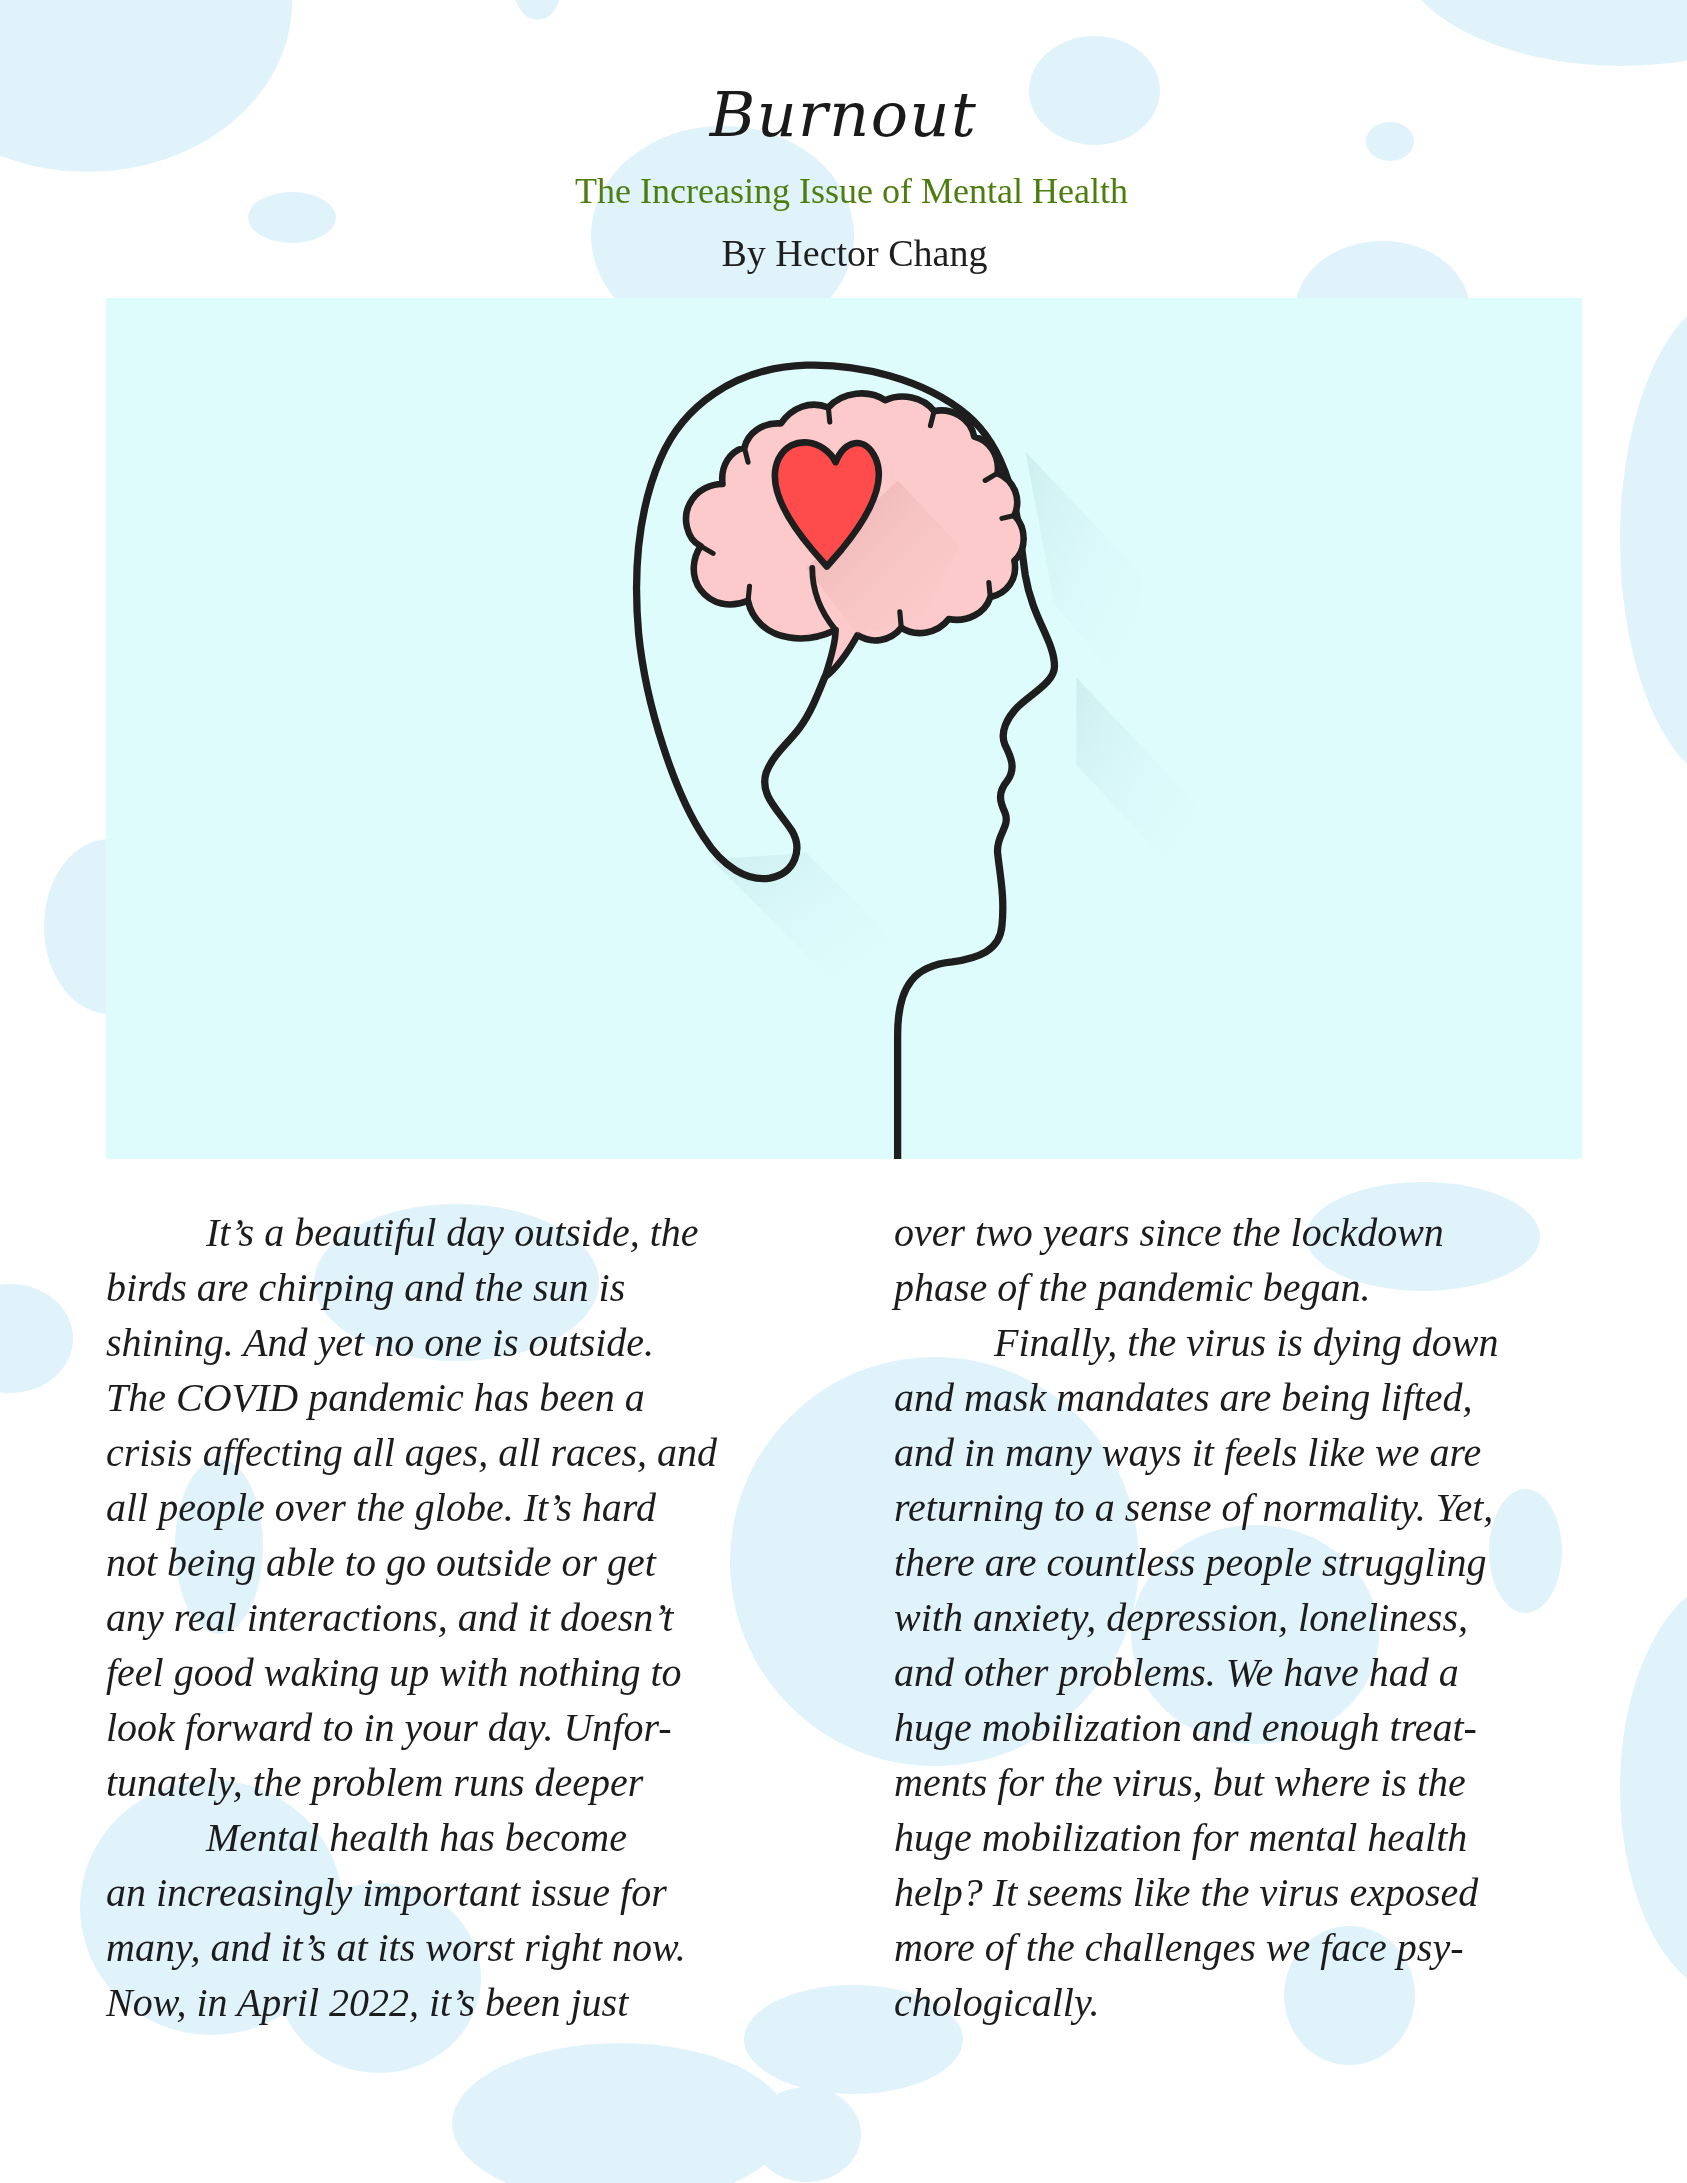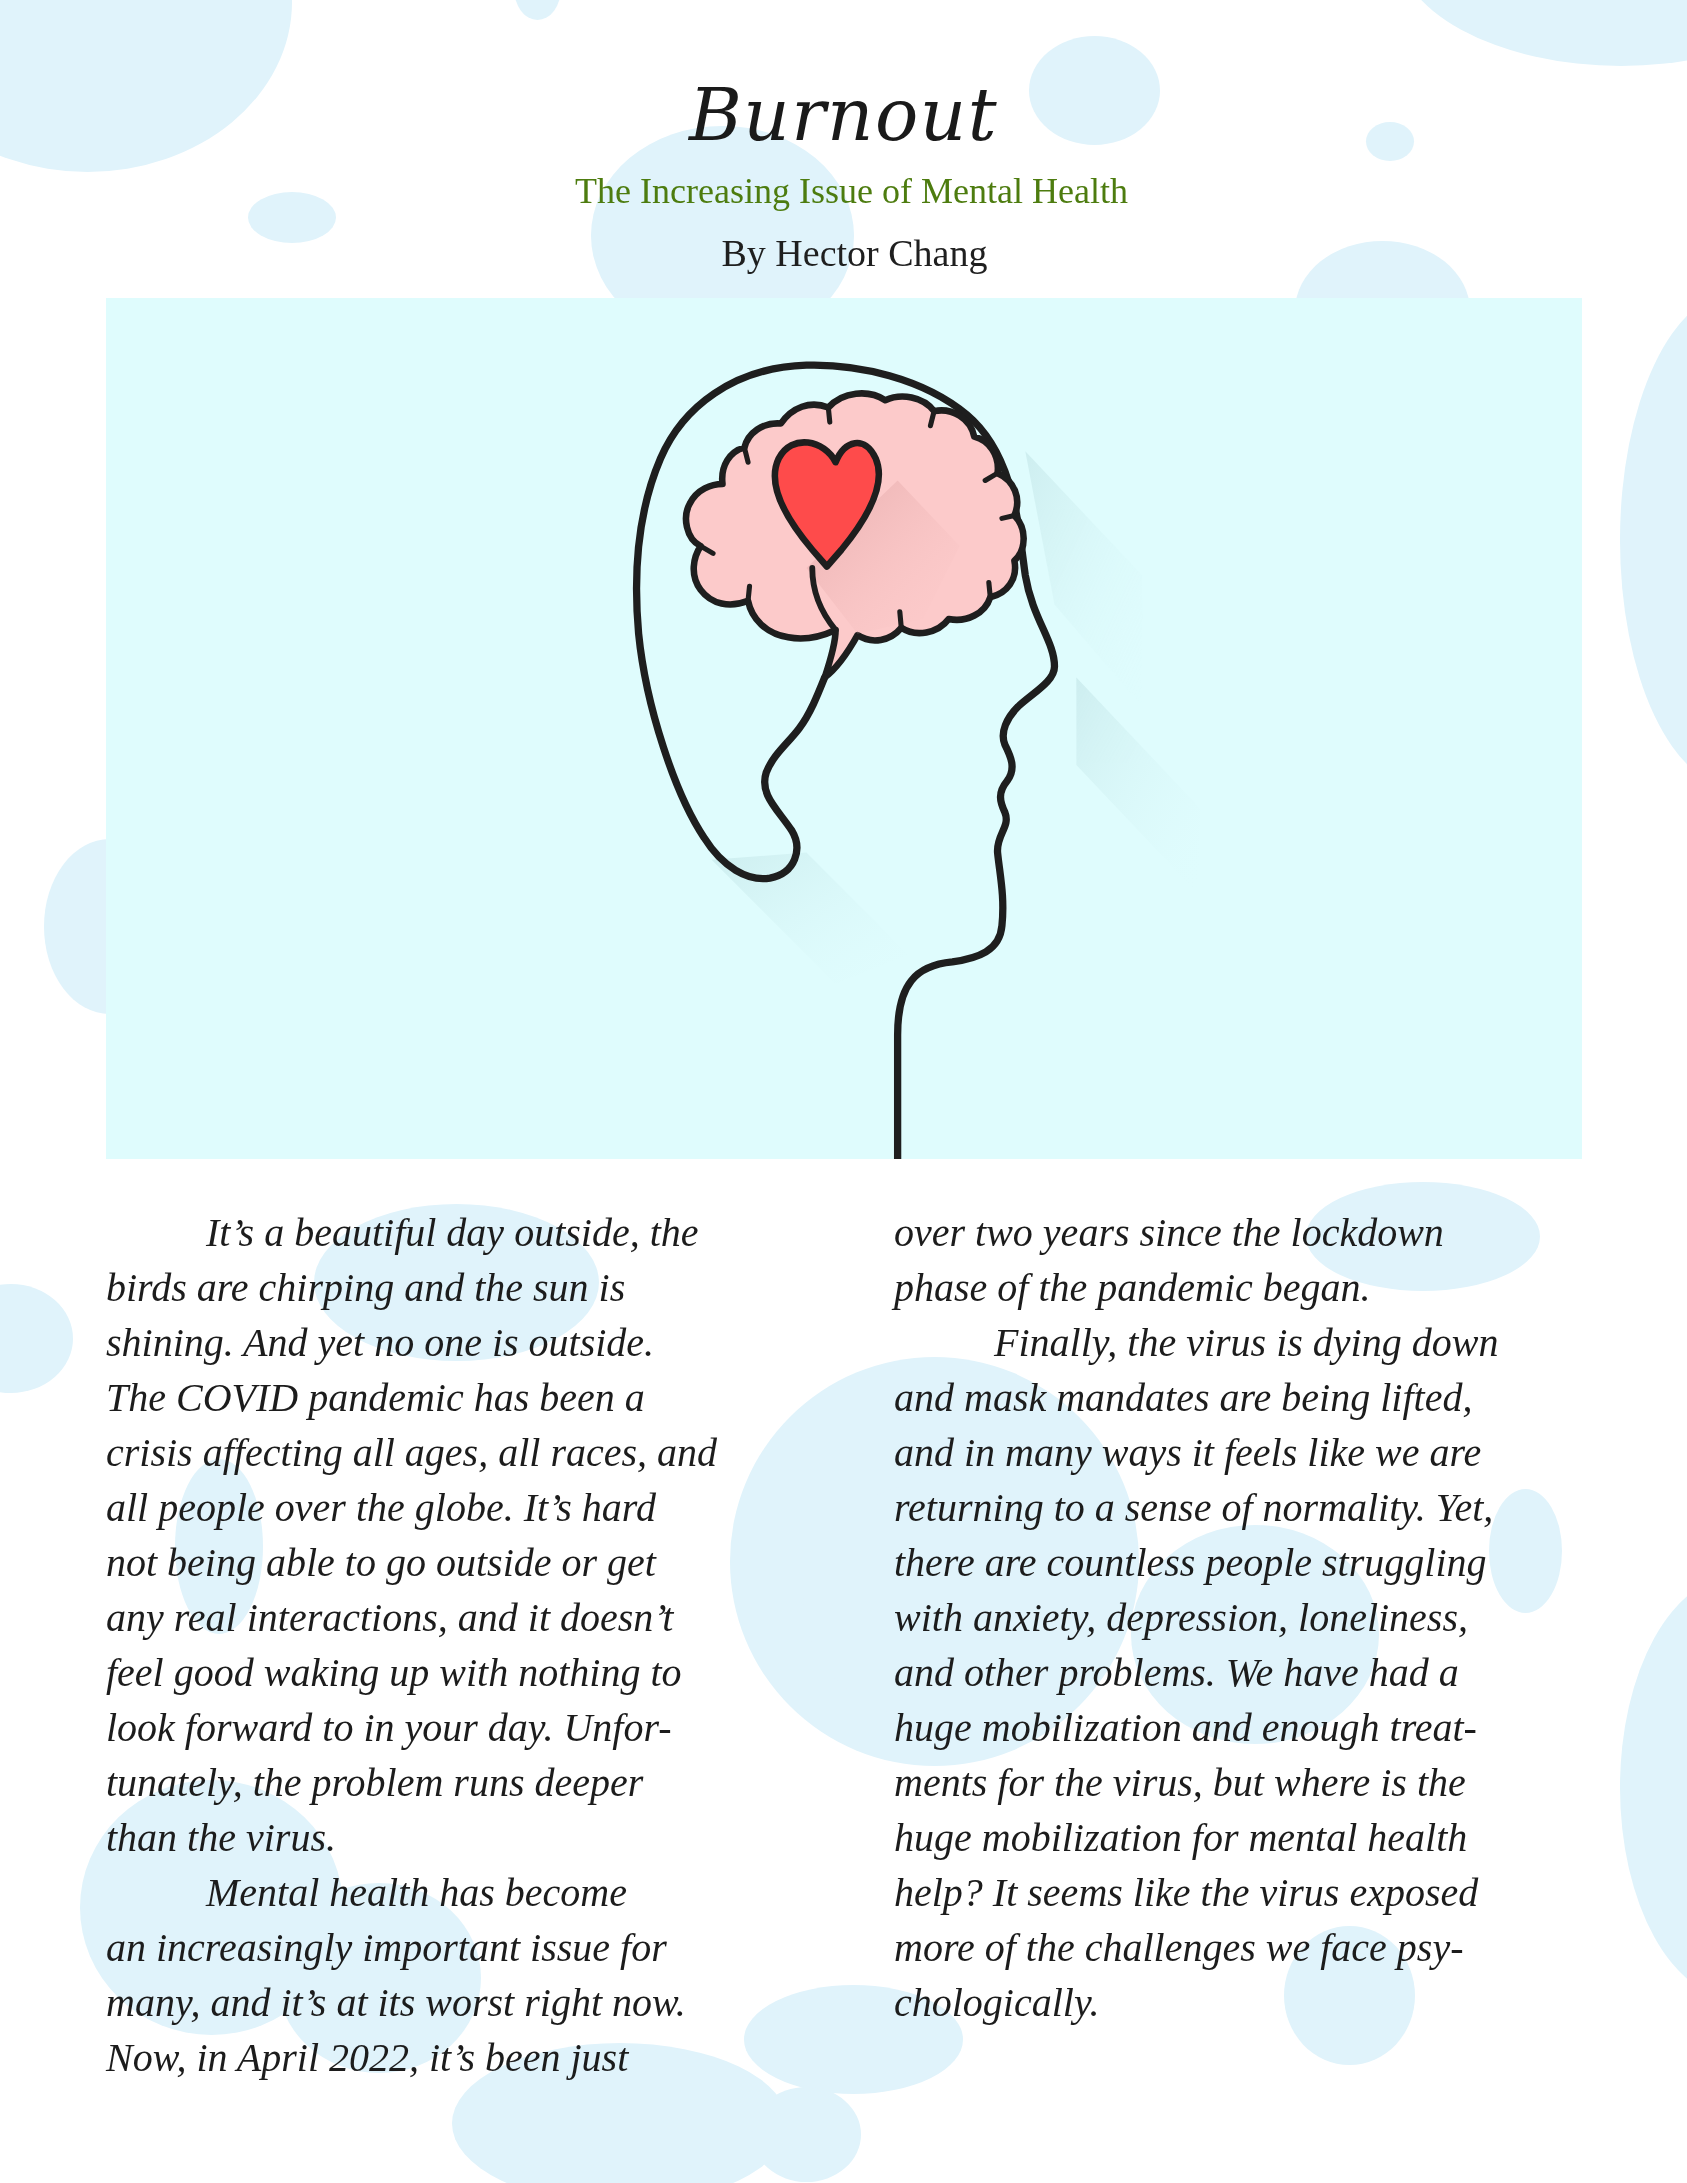--- a/index.html
+++ b/index.html
@@ -1,19 +1,19 @@
 <!DOCTYPE html>
 <html style="font-size:11.7px"><head>
 <meta charset="utf-8">
 <style>
   html,body{margin:0;padding:0;}
   body{width:1687px;height:2183px;position:relative;overflow:hidden;background:#ffffff;font-family:"Liberation Serif","DejaVu Serif",serif;color:#1d1d1d;}
   .bubble{position:absolute;border-radius:50%;background:#e0f3fb;}
   .header{position:absolute;left:0;top:0;width:1687px;text-align:center;}
-  .title{position:absolute;left:0;width:1687px;top:64px;font-family:"DejaVu Serif","Liberation Serif",serif;font-style:italic;font-size:72px;line-height:102px;color:#1a1a1a;letter-spacing:1.5px;}
+  .title{position:absolute;left:0;width:1687px;top:64px;font-family:"DejaVu Serif","Liberation Serif",serif;font-style:italic;font-size:62px;line-height:102px;color:#1a1a1a;letter-spacing:1.5px;}
   .subtitle{position:absolute;left:8px;width:1687px;top:169px;font-size:36px;line-height:44px;color:#4d7c0f;}
   .byline{position:absolute;left:0;width:1687px;top:231px;font-size:38px;line-height:45px;color:#1f1f1f;margin-left:11px;}
   .figure{position:absolute;left:106px;top:298px;width:1476px;height:861px;background:#dffcfd;overflow:hidden;}
   .figure svg{position:absolute;left:0;top:0;}
   .col{position:absolute;top:1205px;width:715px;font-size:40px;line-height:55px;color:#1c1c1c;font-style:italic;}
   .col1{left:106px;}
   .col2{left:854px;margin-left:40px;}
   .line{display:block;white-space:nowrap;}
   .indent{padding-left:100px;}
 </style>
@@ -151,21 +151,20 @@
   <span class="line">birds are chirping and the sun is</span>
   <span class="line">shining. And yet no one is outside.</span>
   <span class="line">The COVID pandemic has been a</span>
   <span class="line">crisis affecting all ages, all races, and</span>
   <span class="line">all people over the globe. It’s hard</span>
   <span class="line">not being able to go outside or get</span>
   <span class="line">any real interactions, and it doesn’t</span>
   <span class="line">feel good waking up with nothing to</span>
   <span class="line">look forward to in your day. Unfor-</span>
   <span class="line">tunately, the problem runs deeper</span>
-  <span class="line">than the virus.</span>
   <span class="line indent">Mental health has become</span>
   <span class="line">an increasingly important issue for</span>
   <span class="line">many, and it’s at its worst right now.</span>
   <span class="line">Now, in April 2022, it’s been just</span>
 </div>
 
 <div class="col col2">
   <span class="line">over two years since the lockdown</span>
   <span class="line">phase of the pandemic began.</span>
   <span class="line indent">Finally, the virus is dying down</span>

